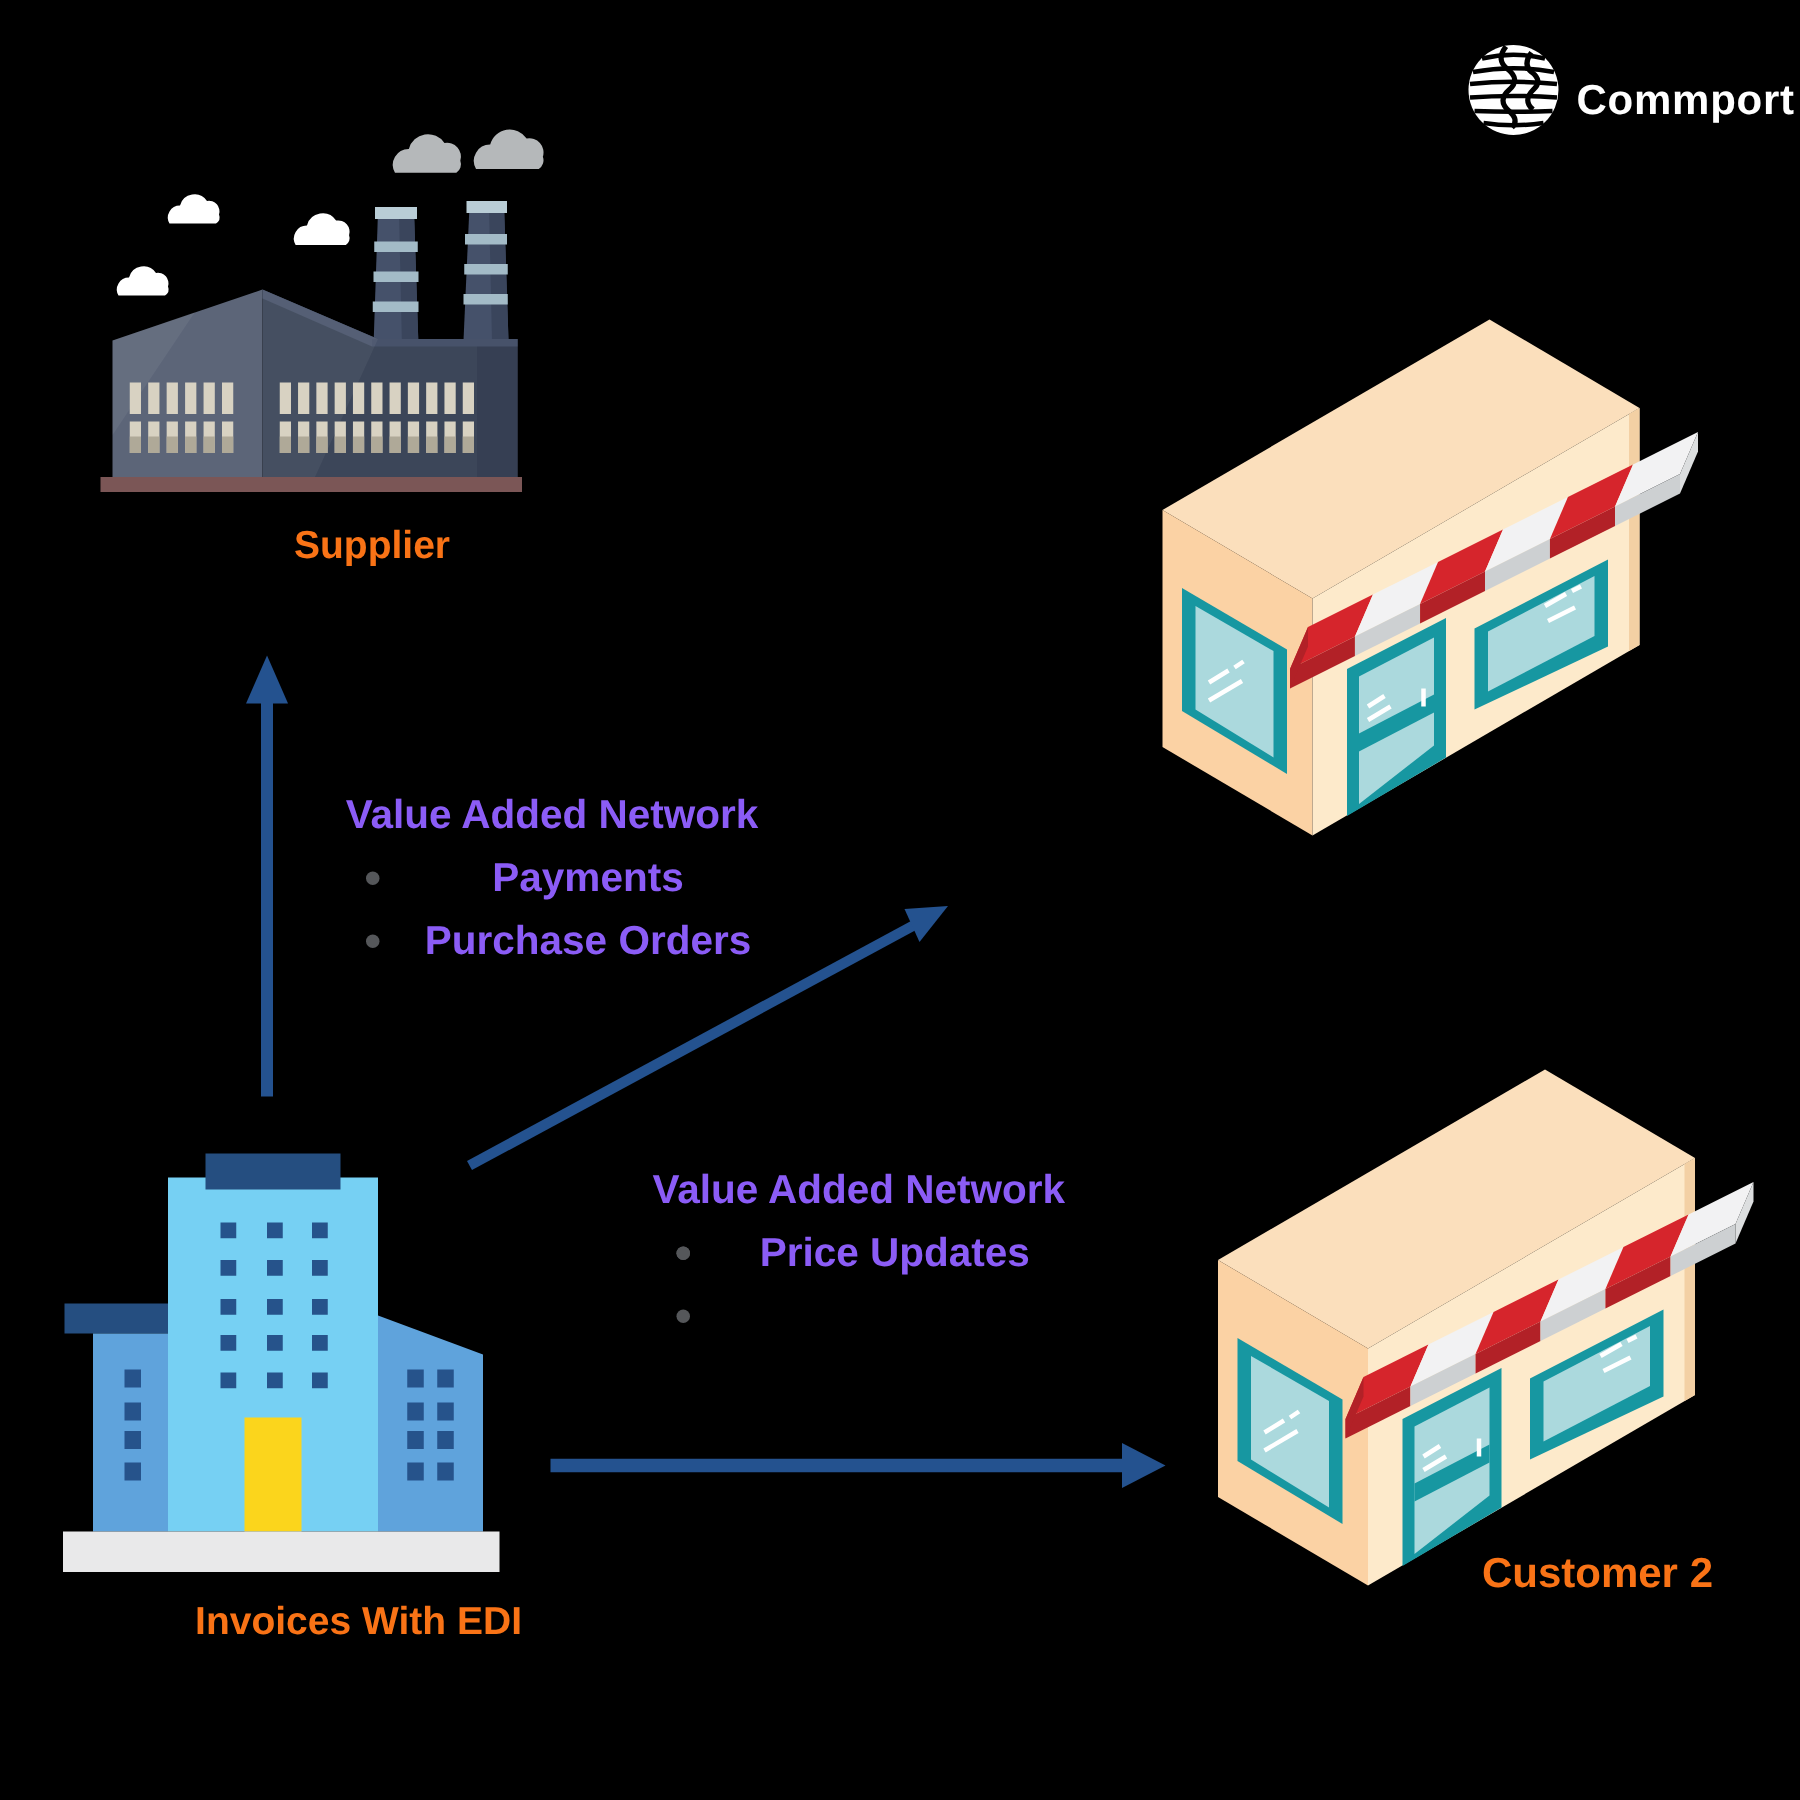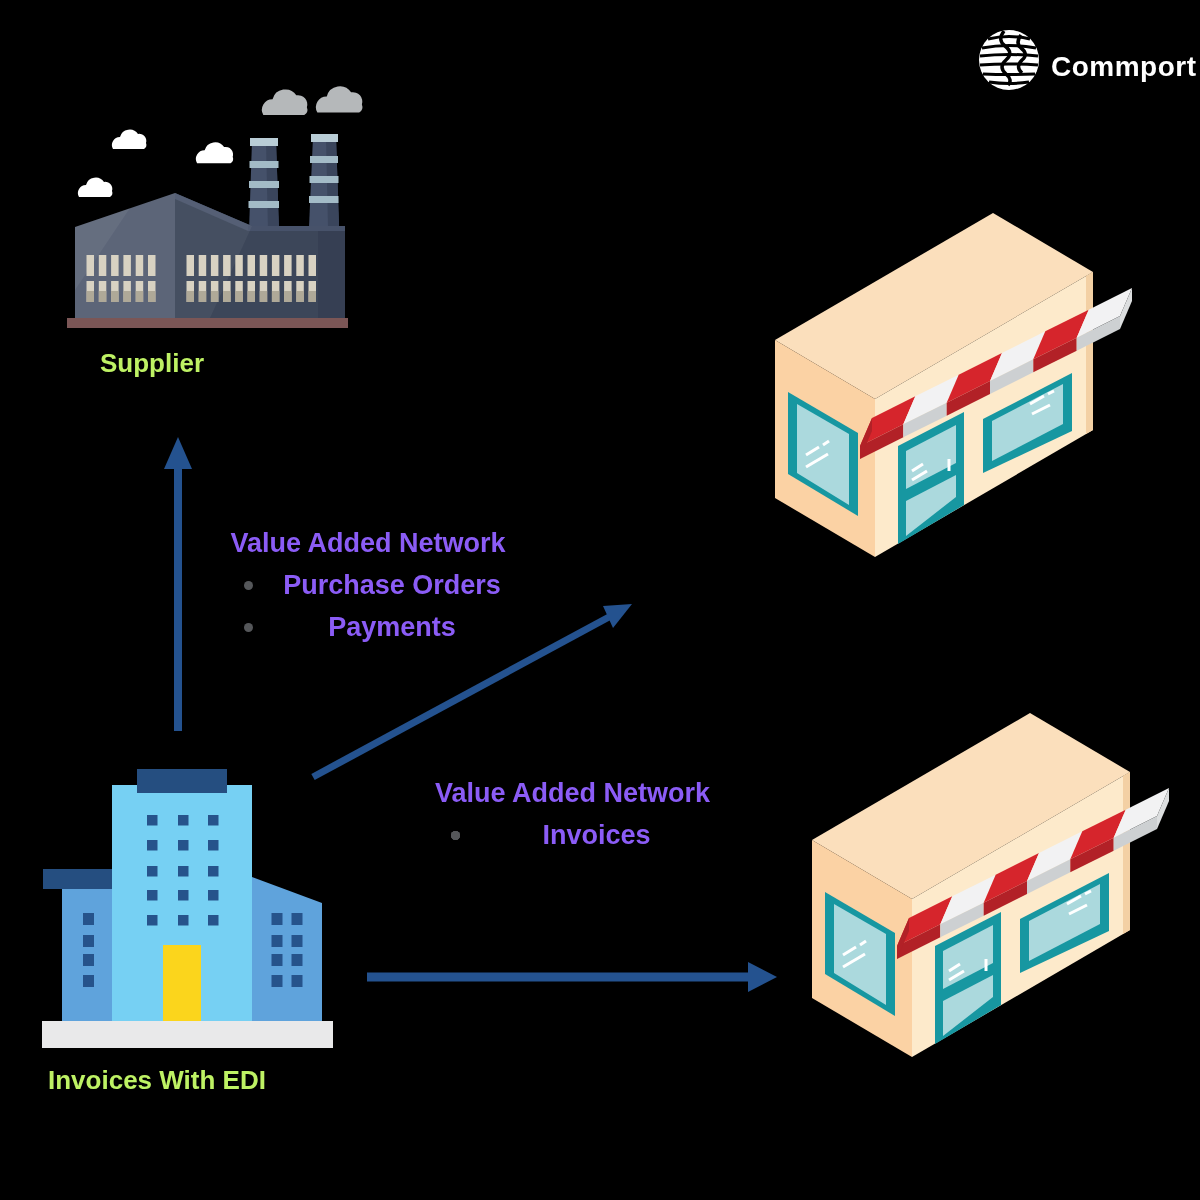--- a/index.html
+++ b/index.html
@@ -1,20 +1,20 @@
 <!DOCTYPE html>
 <html><head>
 <meta charset="utf-8">
 <style>
   html,body{margin:0;padding:0;background:#000;}
   body{width:1200px;height:1200px;position:relative;overflow:hidden;
        font-family:"Liberation Sans",sans-serif;}
   .stage{position:absolute;left:0;top:0;width:1032px;height:1200px;}
   svg.scene{position:absolute;left:0;top:0;}
-  .node-label{position:absolute;font-weight:700;color:#bef264;text-align:left;}
+  .node-label{position:absolute;font-weight:700;color:#f97316;text-align:right;}
   .lbl-26{font-size:26px;line-height:28px;}
   .lbl-28{font-size:28px;line-height:30px;}
   .van{position:absolute;color:#8b5cf6;font-weight:700;}
   .van-title{font-size:27px;line-height:30px;text-align:center;margin:0 0 12px 0;}
   .van-item{position:relative;line-height:30px;font-size:27px;margin-top:12px;}
   .van-item .dot{position:absolute;left:26px;top:11px;width:9px;height:9px;
                  border-radius:50%;background:#55575a;}
   .van-item .txt{display:block;margin-left:48px;text-align:center;}
   .brand-text{position:absolute;left:1051px;top:52px;color:#fff;font-weight:700;
               font-size:28px;line-height:30px;letter-spacing:.5px;}
@@ -242,40 +242,41 @@
       <g stroke="#000000" stroke-width="3.5" fill="none">
         <path d="M28,5 q-7,9 1,15 q9,7 1,14 q-8,7 0,14 q7,6 2,11"></path>
         <path d="M45,9 q-6,8 0,13 q8,6 1,12 q-7,7 0,13"></path>
       </g>
     </g>
   </svg>
   <div class="brand-text">Commport</div>
 
   <div class="node-label lbl-26" style="left:100px;top:349px;width:200px;">Supplier</div>
   <div class="node-label lbl-26" style="left:48px;top:1066px;width:300px;">Invoices With EDI</div>
+  <div class="node-label lbl-28" style="left:942px;top:1034px;width:200px;">Customer 2</div>
 
   <div class="van" style="left:218px;top:528px;width:300px;">
     <div class="van-title">Value Added Network</div>
     <div class="van-item">
       <span class="dot"></span>
+      <span class="txt">Payments</span>
+    </div>
+    <div class="van-item">
+      <span class="dot"></span>
       <span class="txt">Purchase Orders</span>
-    </div>
-    <div class="van-item">
-      <span class="dot"></span>
-      <span class="txt">Payments</span>
     </div>
   </div>
 
   <div class="van" style="left:425px;top:778px;width:295px;">
     <div class="van-title">Value Added Network</div>
     <div class="van-item">
       <span class="dot"></span>
     </div>
     <div class="van-item">
       <span class="dot"></span>
-    </div>
-    <div class="van-item">
-      <span class="dot"></span>
-      <span class="txt">Invoices</span>
+      <span class="txt">Price Updates</span>
+    </div>
+    <div class="van-item">
+      <span class="dot"></span>
     </div>
   </div>
 
 </div>
 
 </body></html>

